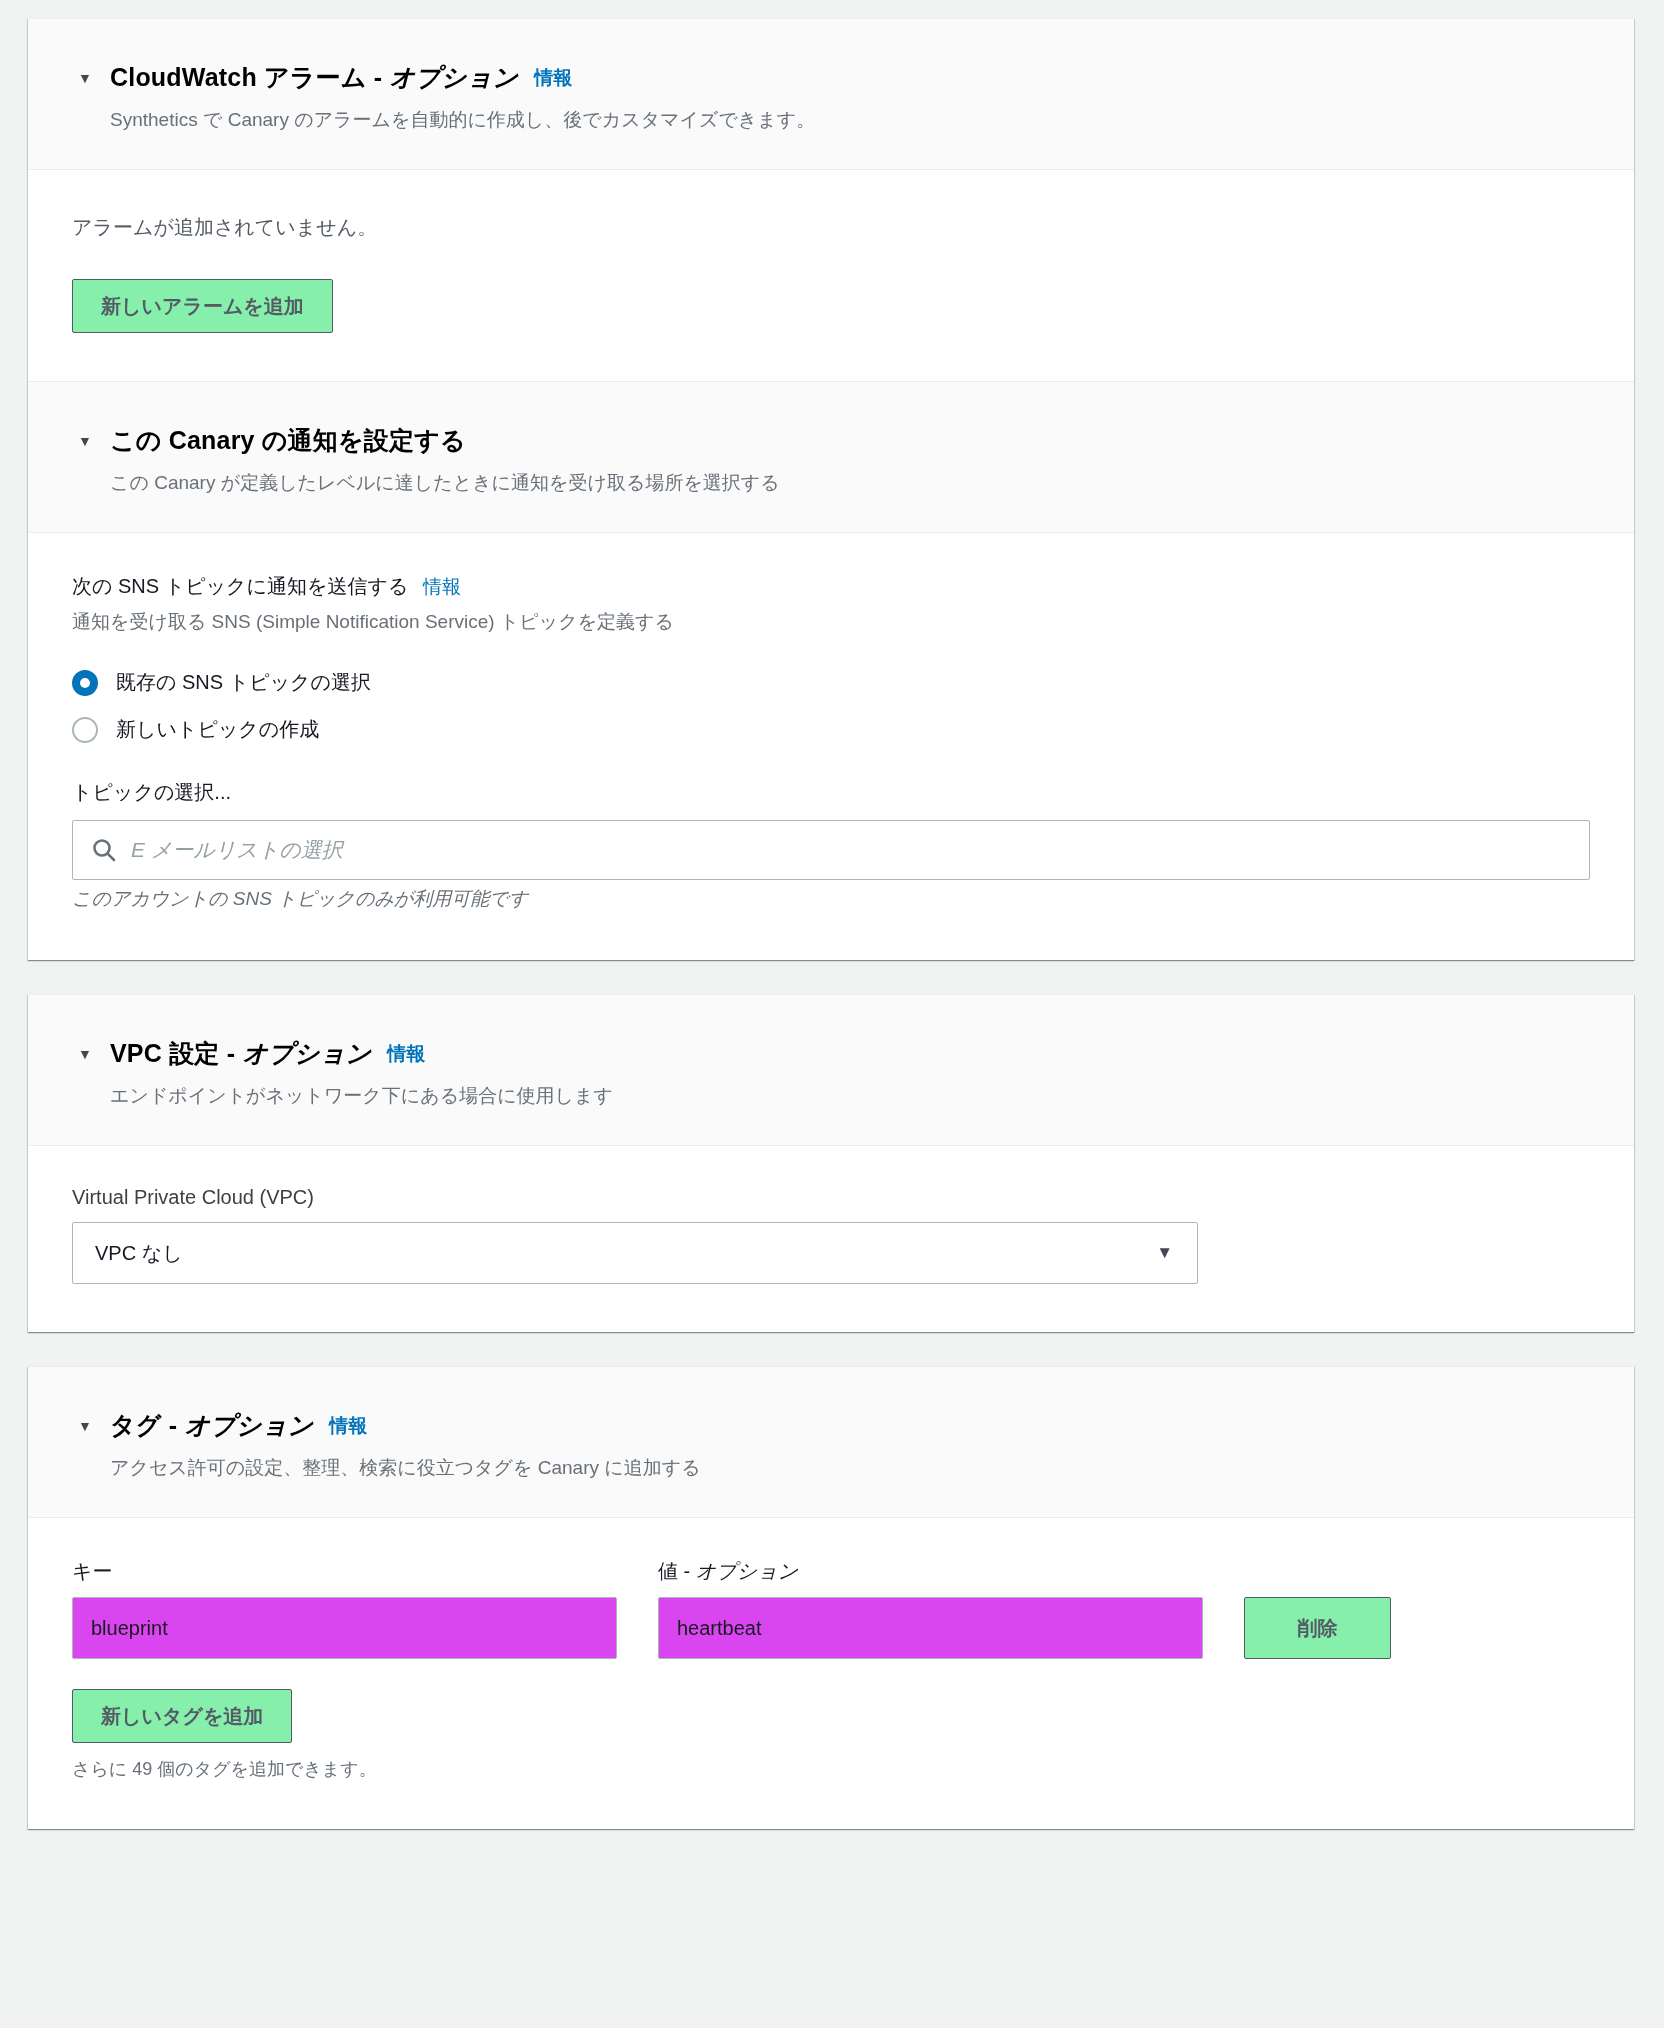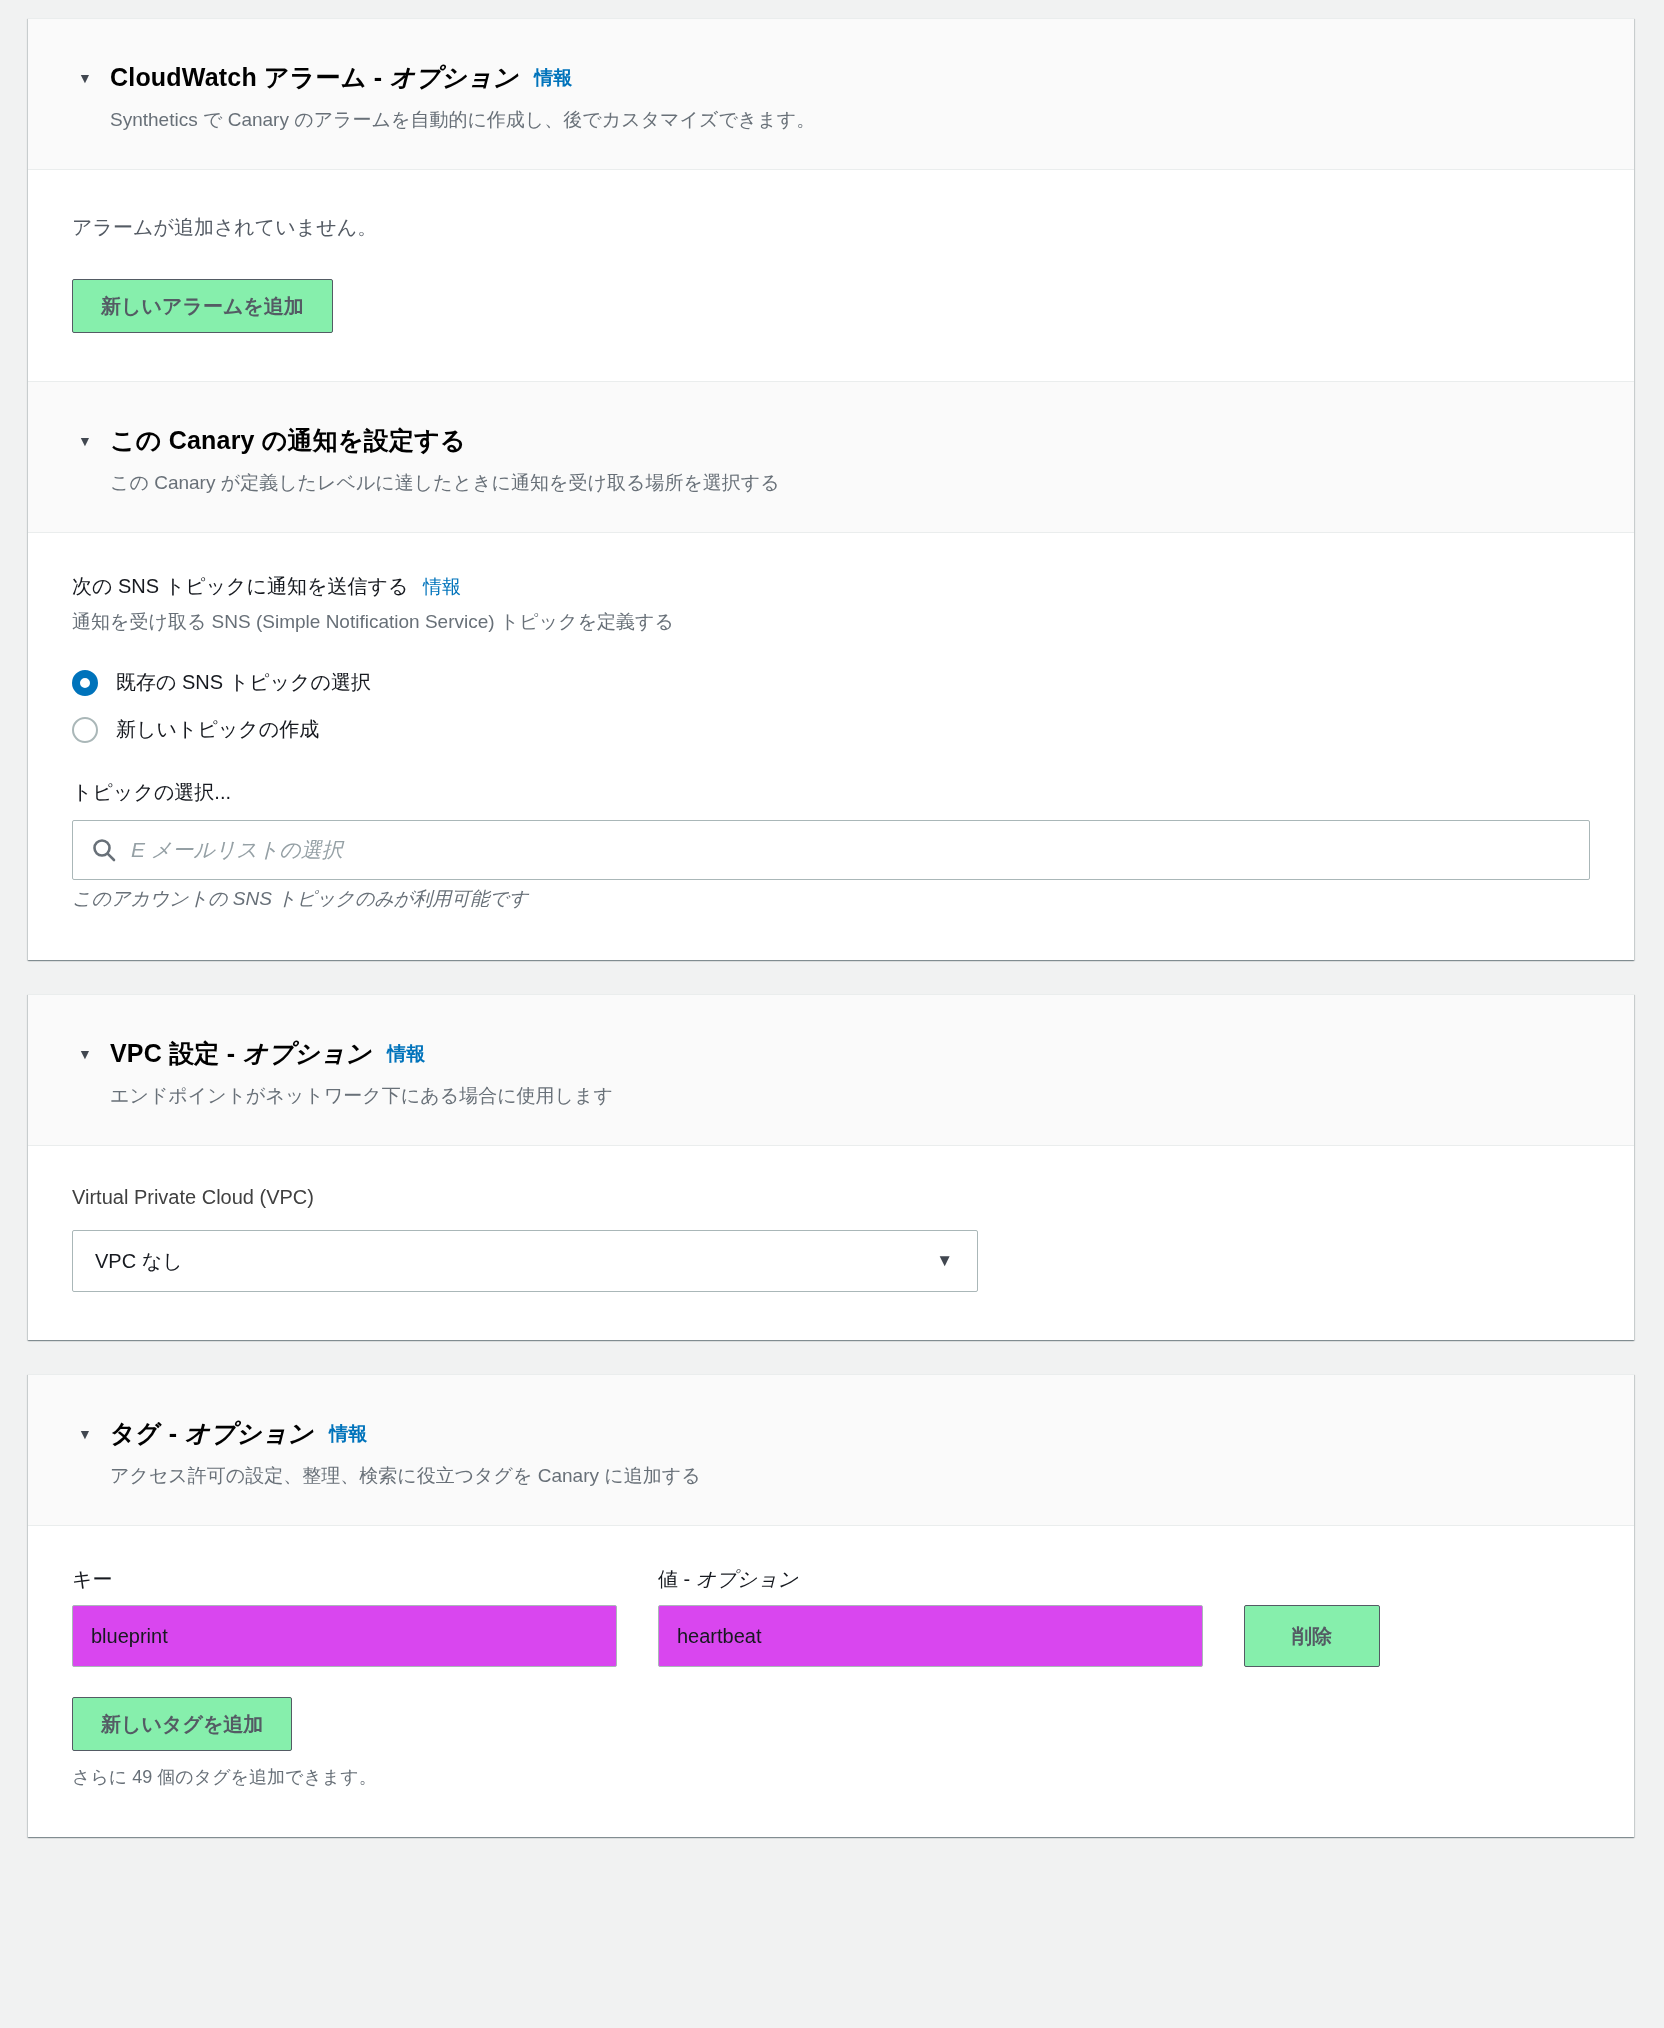--- a/index.html
+++ b/index.html
@@ -119,22 +119,22 @@
     font-size: 21px;
     color: #16191f;
     padding: 0;
   }
   .search-box input::placeholder { color: #95a0a5; font-style: italic; }
 
   .helper { margin: 6px 0 0; font-size: 19px; color: #687078; font-style: italic; }
 
   .vpc-label { font-size: 20px; color: #404040; }
   .select-box {
-    margin-top: 21px;
-    width: 906px;
+    margin-top: 13px;
+    width: 1126px;
     height: 62px;
     border: 1px solid #aab7b8;
     border-radius: 2px;
     background: #fff;
     display: flex;
     align-items: center;
     justify-content: space-between;
     padding: 0 24px 0 22px;
     cursor: pointer;
   }
@@ -154,21 +154,21 @@
     width: 100%;
     height: 62px;
     border: 1px solid #aab7b8;
     border-radius: 2px;
     font-family: inherit;
     font-size: 20px;
     color: #16191f;
     padding: 0 18px;
     background: #d946ef;
   }
-  .btn-remove { height: 62px; padding: 16px 10px; width: 136px; text-align: center; }
+  .btn-remove { height: 62px; padding: 16px 10px; width: 147px; text-align: center; }
   .btn-add-tag { margin-top: 30px; }
   .remaining { margin: 14px 0 0; font-size: 18px; color: #687078; }
 </style>
 </head>
 <body>
 
 <div class="page">
 
   <div class="card">
 

